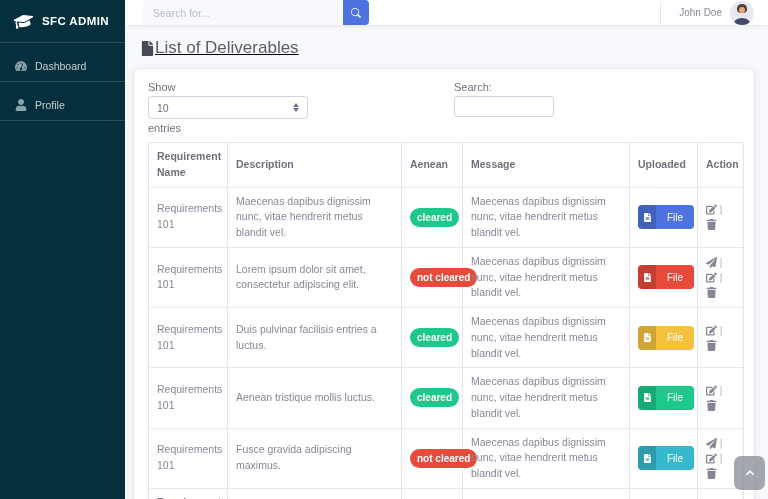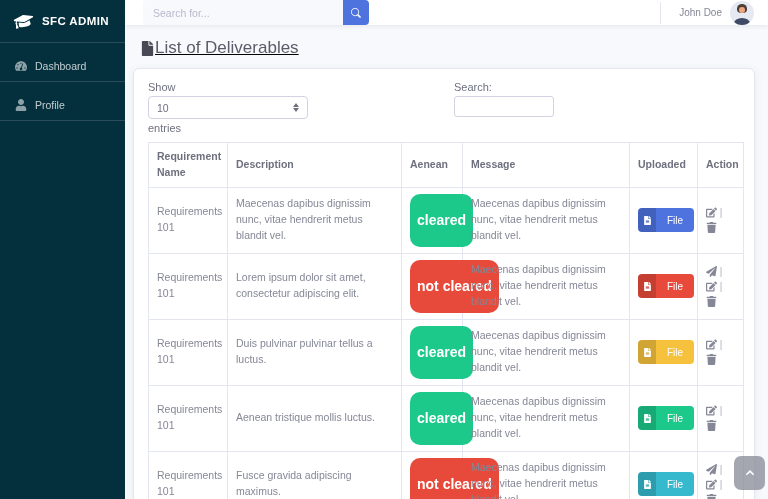--- a/index.html
+++ b/index.html
@@ -58,21 +58,21 @@
   .filter-box{width:100px;height:21px;border:1px solid #d1d3e2;border-radius:3px;font-size:10.5px;padding:0 6px;color:#6e707e;outline:none;}
   .filter-wrap{margin-right:186px;}
 
   
   table{border-collapse:collapse;width:100%;table-layout:fixed;}
   th,td{border:1px solid var(--border);padding:6px 8px;font-size:10.5px;line-height:1.5;vertical-align:middle;text-align:left;}
   th{color:#6e707e;font-weight:700;}
   td{color:var(--text-gray);}
   col.c-name{width:79px;} col.c-desc{width:174px;} col.c-status{width:61px;}
   col.c-msg{width:167px;} col.c-upl{width:68px;} col.c-act{width:46px;}
-  .badge{display:inline-block;color:#fff;font-size:14px;font-weight:700;padding:16px 7px;border-radius:10px;white-space:nowrap;}
+  .badge{display:inline-block;color:#fff;font-size:10px;font-weight:700;padding:2px 7px;border-radius:10px;white-space:nowrap;}
   .badge-success{background:var(--success);}
   .badge-danger{background:var(--danger);}
   .file-btn{display:flex;align-items:stretch;width:56px;height:24px;border:none;border-radius:4px;overflow:hidden;cursor:pointer;padding:0;}
   .file-btn .ic{width:18px;display:flex;align-items:center;justify-content:center;background:rgba(0,0,0,.15);}
   .file-btn .ic svg{width:9px;height:9px;fill:#fff;}
   .file-btn .lb{flex:1;display:flex;align-items:center;justify-content:center;color:#fff;font-size:10px;border-radius:8px;}
   .btn-primary{background:var(--primary);} .btn-danger{background:var(--danger);}
   .btn-warning{background:var(--warning);} .btn-success{background:var(--success);} .btn-info{background:var(--info);}
   .action-cell{color:#b1b3c1;font-size:10px;}
   .action-icon{display:inline-block;cursor:pointer;}
@@ -226,21 +226,21 @@
                       <path d="M476 3.2L12.5 270.6c-18.1 10.4-15.8 35.6 2.2 43.2L121 358.4l287.3-253.2c5.5-4.9 13.3 2.6 8.6 8.3L176 407v80.5c0 23.6 28.5 32.9 42.5 15.8L282 426l124.6 52.2c14.2 6 30.4-2.9 33-18.2l72-432C515 7.8 493.3-6.8 476 3.2z"></path>
                     </svg></span> | <span class="action-icon"><svg viewBox="0 0 576 512">
                       <path d="M402.6 83.2l90.2 90.2c3.8 3.8 3.8 10 0 13.8L274.4 405.6l-92.8 10.3c-12.4 1.4-22.9-9.1-21.5-21.5l10.3-92.8L388.8 83.2c3.8-3.8 10-3.8 13.8 0zm162-22.9l-48.8-48.8c-15.2-15.2-39.9-15.2-55.2 0l-35.4 35.4c-3.8 3.8-3.8 10 0 13.8l90.2 90.2c3.8 3.8 10 3.8 13.8 0l35.4-35.4c15.2-15.3 15.2-40 0-55.2zM384 346.2V448H64V128h229.8c3.2 0 6.2-1.3 8.5-3.5l40-40c7.6-7.6 2.2-20.5-8.5-20.5H48C21.5 64 0 85.5 0 112v352c0 26.5 21.5 48 48 48h352c26.5 0 48-21.5 48-48V306.2c0-10.7-12.9-16-20.5-8.5l-40 40c-2.2 2.3-3.5 5.3-3.5 8.5z"></path>
                     </svg></span> | <span class="action-icon"><svg viewBox="0 0 448 512">
                       <path d="M432 32H312l-9.4-18.7A24 24 0 0 0 281.1 0H166.8a23.72 23.72 0 0 0-21.4 13.3L136 32H16A16 16 0 0 0 0 48v32a16 16 0 0 0 16 16h416a16 16 0 0 0 16-16V48a16 16 0 0 0-16-16zM53.2 467a48 48 0 0 0 47.9 45h245.8a48 48 0 0 0 47.9-45L416 128H32z"></path>
                     </svg></span></td>
   </tr>
 
   <tr>
     <td>Requirements 101</td>
-    <td>Duis pulvinar pulvinar tellus a luctus.</td>
+    <td>Duis pulvinar facilisis entries a luctus.</td>
     <td>
       <span class="badge badge-success">cleared</span>
     </td>
     <td>Maecenas dapibus dignissim nunc, vitae hendrerit metus blandit vel.</td>
     <td>
       <button class="file-btn btn-warning">
         <span class="ic">
           <svg viewBox="0 0 384 512">
                         <path d="M224 136V0H24C10.7 0 0 10.7 0 24v464c0 13.3 10.7 24 24 24h336c13.3 0 24-10.7 24-24V160H248c-13.2 0-24-10.8-24-24zm64 236c0 6.6-5.4 12-12 12H108c-6.6 0-12-5.4-12-12v-8c0-6.6 5.4-12 12-12h168c6.6 0 12 5.4 12 12v8zm0-64c0 6.6-5.4 12-12 12H108c-6.6 0-12-5.4-12-12v-8c0-6.6 5.4-12 12-12h168c6.6 0 12 5.4 12 12v8zm0-72v8c0 6.6-5.4 12-12 12H108c-6.6 0-12-5.4-12-12v-8c0-6.6 5.4-12 12-12h168c6.6 0 12 5.4 12 12zm96-114.1v6.1H256V0h6.1c6.4 0 12.5 2.5 17 7l97.9 98c4.5 4.5 7 10.6 7 16.9z"></path>
                       </svg>

